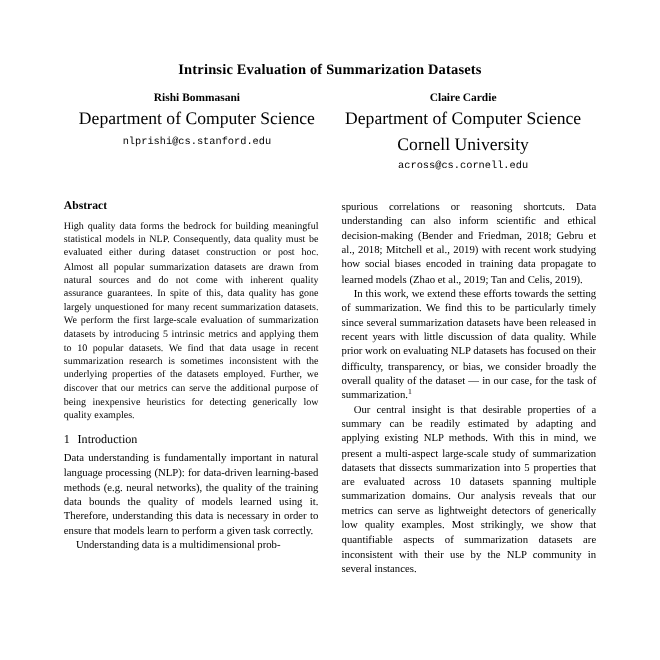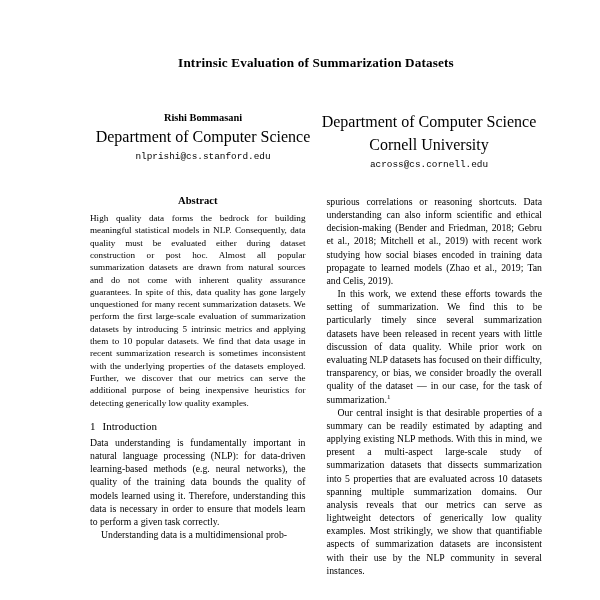--- a/index.html
+++ b/index.html
@@ -11,34 +11,34 @@
     width: 600px;
     height: 600px;
     overflow: hidden;
     font-family: "Liberation Serif", serif;
     color: #000000;
   }
   .page {
     width: 600px;
     height: 600px;
     box-sizing: border-box;
-    padding: 48px 58px 0 90px;
+    padding: 48px 58px 0 58px;
     position: relative;
   }
   .title {
     text-align: center;
     font-size: 13.2px;
     font-weight: bold;
     letter-spacing: 0.15px;
     margin: 6px 0 0 0;
     line-height: 1.3;
   }
   .authors {
     display: flex;
-    margin-top: 40px;
+    margin-top: 12px;
   }
   .author-block {
     width: 50%;
     text-align: center;
     line-height: 1.42;
   }
   .author-name {
     font-size: 10.4px;
     font-weight: bold;
   }
@@ -52,21 +52,20 @@
   }
   .columns {
     display: flex;
     margin-top: 24px;
     gap: 21px;
   }
   .col {
     width: 232px;
   }
   .section-head {
-    text-align: center;
     font-size: 10.6px;
     font-weight: bold;
     margin: 0 0 6px 0;
   }
   .numbered-head {
     font-size: 11px;
     font-weight: normal;
     margin: 11px 0 4px 0;
   }
   .numbered-head .num {
@@ -104,20 +103,21 @@
 
   <h1 class="title">Intrinsic Evaluation of Summarization Datasets</h1>
 
   <div class="authors">
     <div class="author-block">
       <div class="author-name">Rishi Bommasani</div>
       <div class="author-aff">Department of Computer Science</div>
       <div class="author-email">nlprishi@cs.stanford.edu</div>
     </div>
     <div class="author-block">
+      <div class="author-name">Claire Cardie</div>
       <div class="author-aff">Department of Computer Science</div>
       <div class="author-aff">Cornell University</div>
       <div class="author-email">across@cs.cornell.edu</div>
     </div>
   </div>
 
   <div class="columns">
 
     <div class="col">
       <div class="section-head">Abstract</div>

